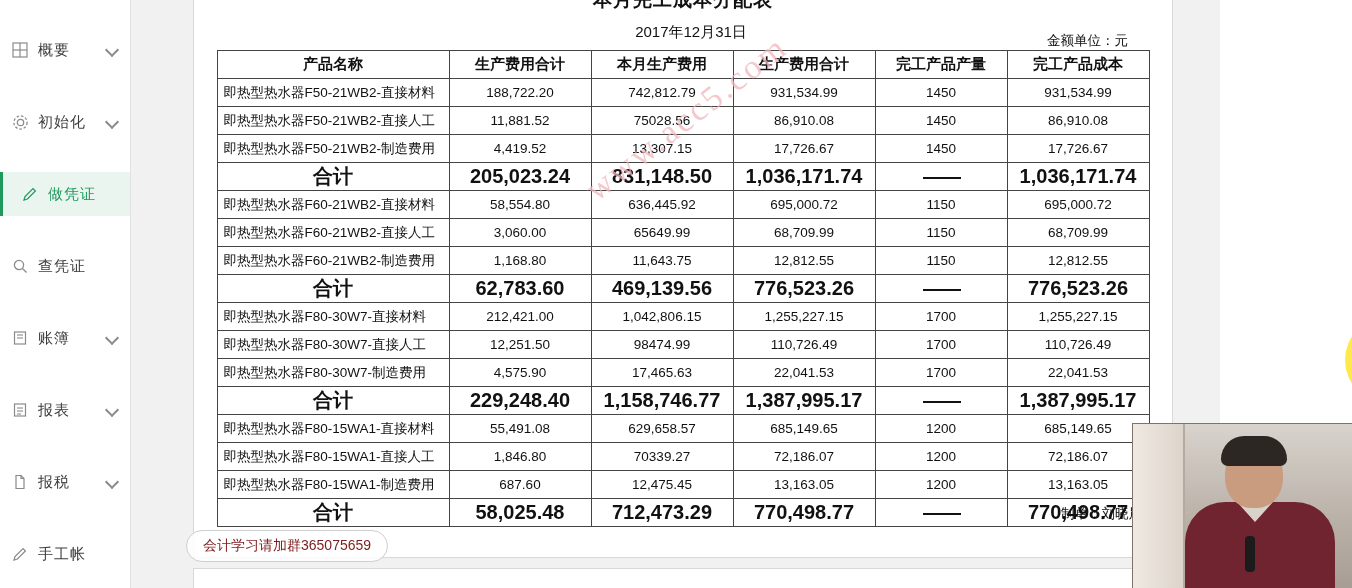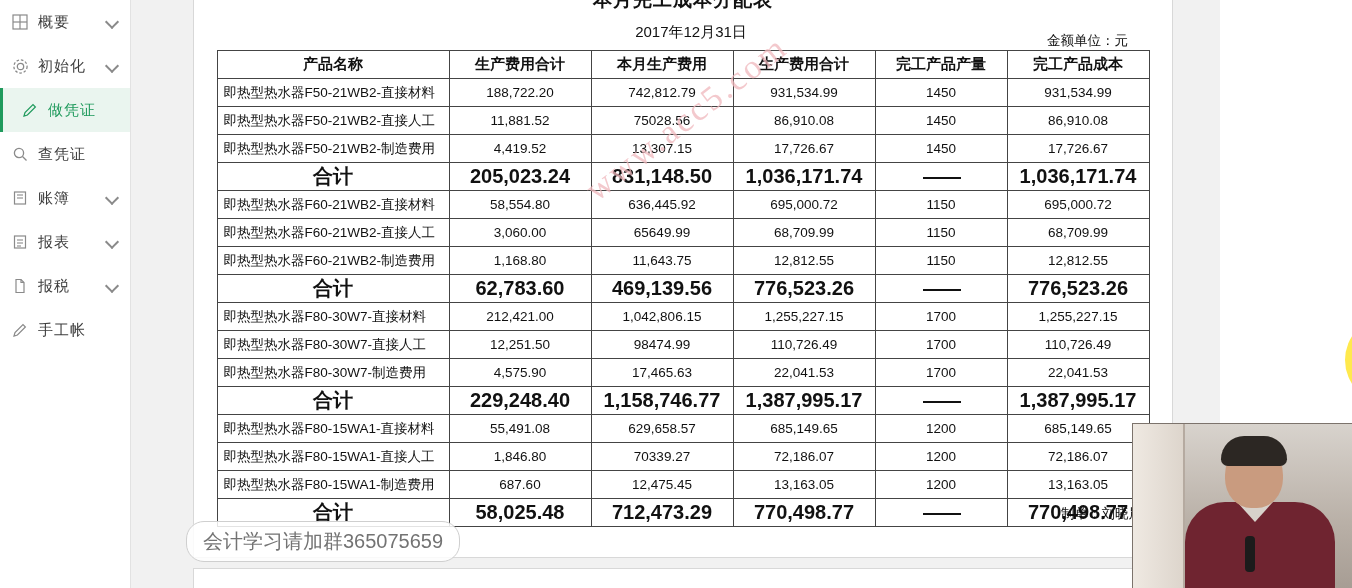--- a/index.html
+++ b/index.html
@@ -29,20 +29,21 @@
   }
   .nav-item {
     position: relative;
     display: flex;
     align-items: center;
     height: 44px;
     padding-left: 10px;
     font-size: 15px;
     color: #3c3c3c;
     cursor: pointer;
+    margin-top: 28px;
   }
   .nav-item.active {
     background: #eaf5ef;
     color: #1f9a5c;
     padding-left: 20px;
   }
   .nav-item.active:before {
     content: "";
     position: absolute;
     left: 0; top: 0; bottom: 0;
@@ -174,22 +175,22 @@
 
   
   .banner {
     position: absolute;
     left: 55px;
     bottom: 26px;
     padding: 6px 16px;
     border: 1px solid #cfcfcf;
     border-radius: 18px;
     background: rgba(255,255,255,.85);
-    font-size: 20px;
-    color: #737373;
+    font-size: 14px;
+    color: #7f1d1d;
     z-index: 20;
     white-space: nowrap;
   }
 
   
   .cursor-halo {
     position: absolute;
     left: 1214px; top: 316px;
     width: 88px; height: 88px;
     background: #ffe94d;

